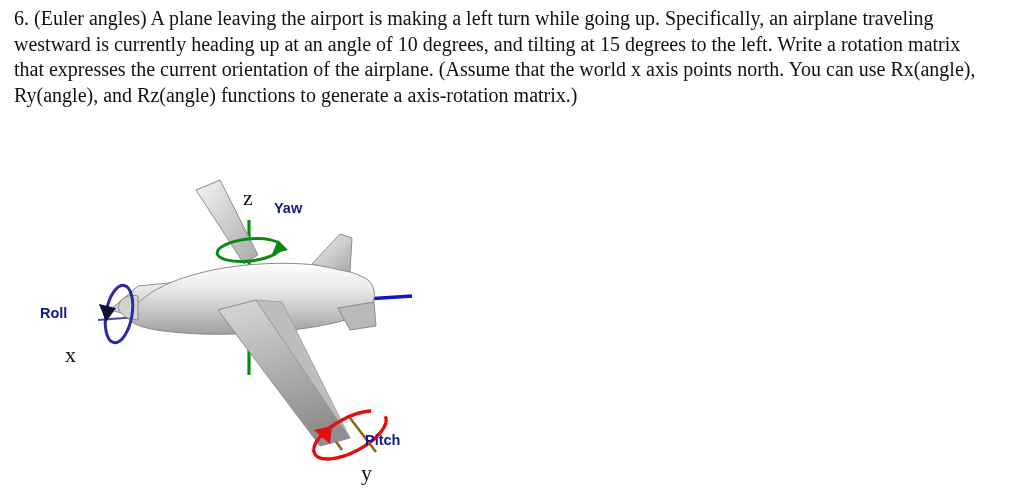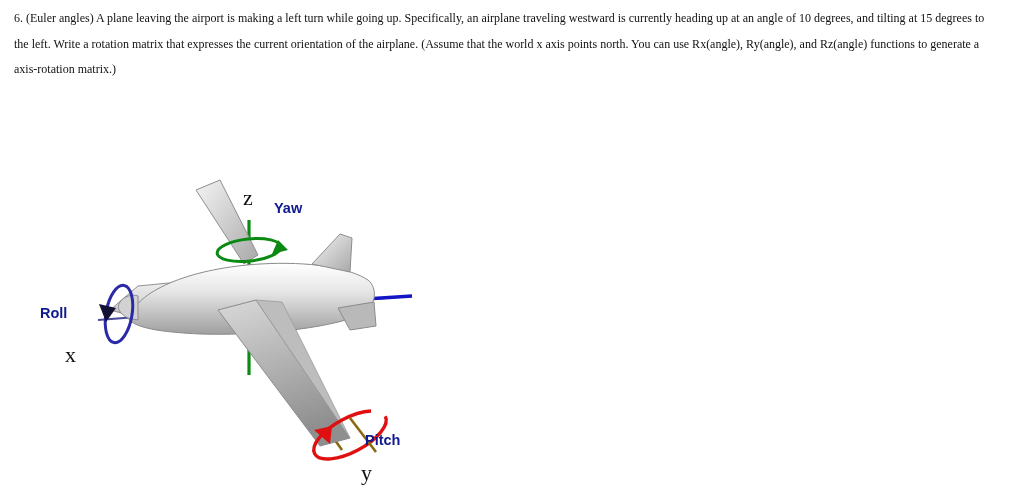--- a/index.html
+++ b/index.html
@@ -21,21 +21,21 @@
     height: 503px;
   }
   .question-block {
     position: absolute;
     left: 14px;
     top: 6px;
     width: 980px;
   }
   .question-text {
     font-family: "Liberation Serif", serif;
-    font-size: 12px;
+    font-size: 20px;
     line-height: 25.5px;
     color: #111111;
     text-align: left;
     white-space: pre-wrap;
   }
   .figure {
     position: absolute;
     left: 20px;
     top: 160px;
     width: 470px;

